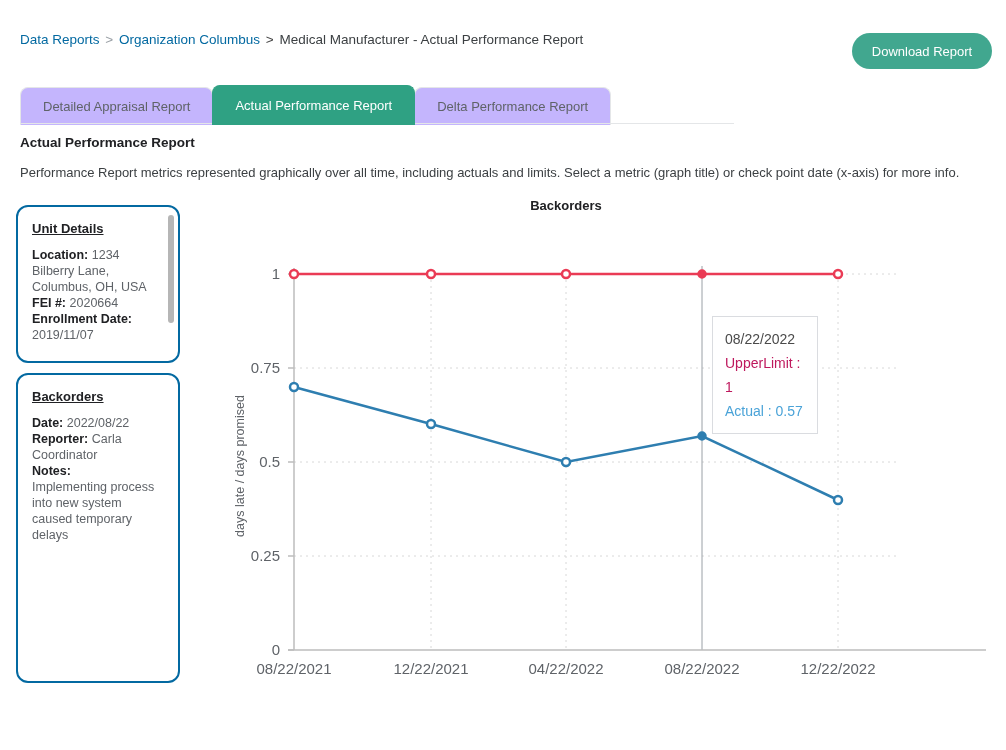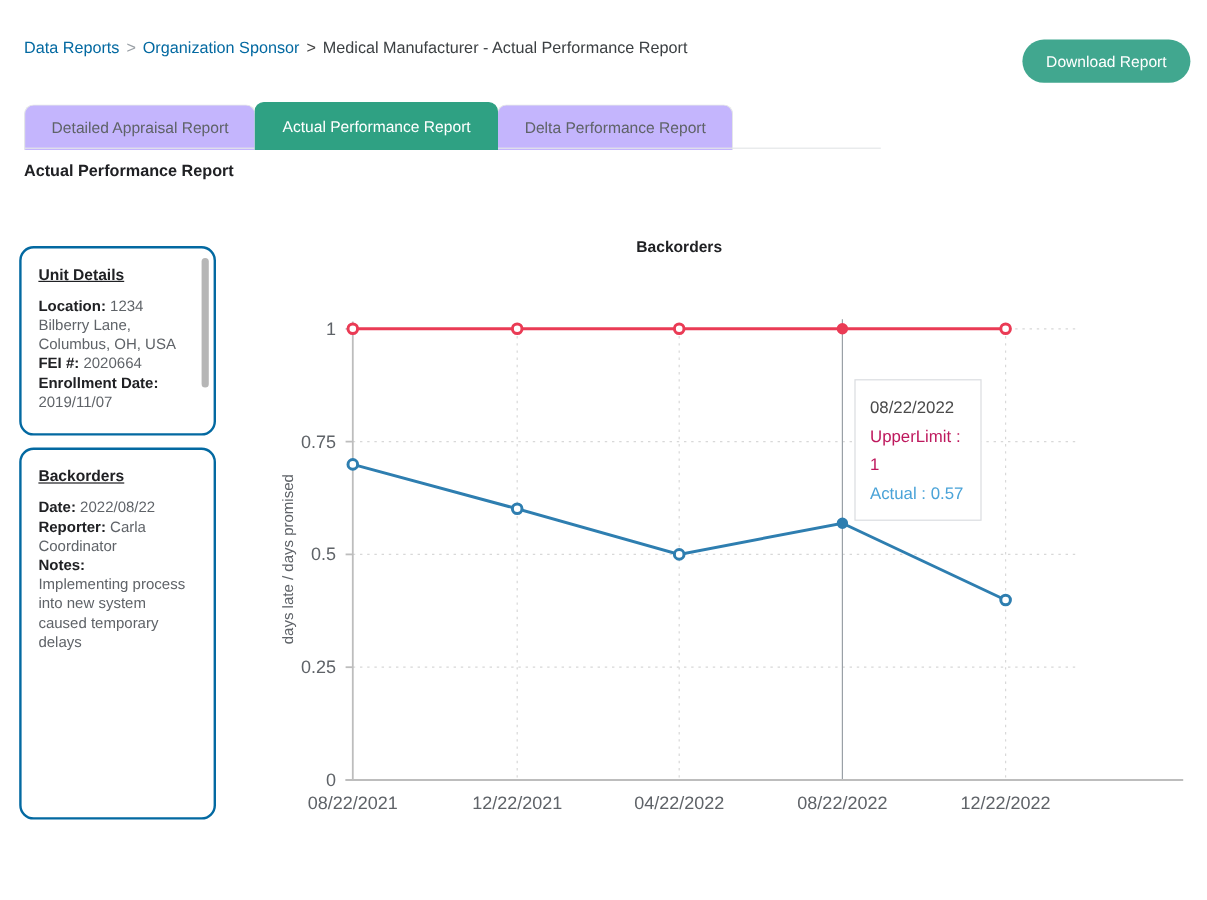--- a/index.html
+++ b/index.html
@@ -132,35 +132,36 @@
   text { font-family: "Liberation Sans", sans-serif; }
 </style>
 </head>
 <body>
 
 <div class="page">
 
   <div class="breadcrumb">
     <span class="crumb-link">Data Reports</span>
     <span class="crumb-sep">&gt;</span>
-    <span class="crumb-link">Organization Sponsor</span>
+    <span class="crumb-link">Organization Columbus</span>
     <span class="crumb-sep dark">&gt;</span>
     <span class="crumb-current">Medical Manufacturer - Actual Performance Report</span>
   </div>
 
   <button class="download-btn">Download Report</button>
 
   <div class="tabs">
     <div class="tab">Detailed Appraisal Report</div>
     <div class="tab active">Actual Performance Report</div>
     <div class="tab">Delta Performance Report</div>
   </div>
   <div class="tabs-underline"></div>
 
   <div class="section-title">Actual Performance Report</div>
+  <div class="section-desc">Performance Report metrics represented graphically over all time, including actuals and limits. Select a metric (graph title) or check point date (x-axis) for more info.</div>
 
   <div class="card" id="card-unit">
     <div class="card-inner">
       <span class="card-title">Unit Details</span>
       <div class="kv">
         <b>Location:</b>
         <span>1234 Bilberry Lane, Columbus, OH, USA</span>
       </div>
       <div class="kv">
         <b>FEI #:</b>

